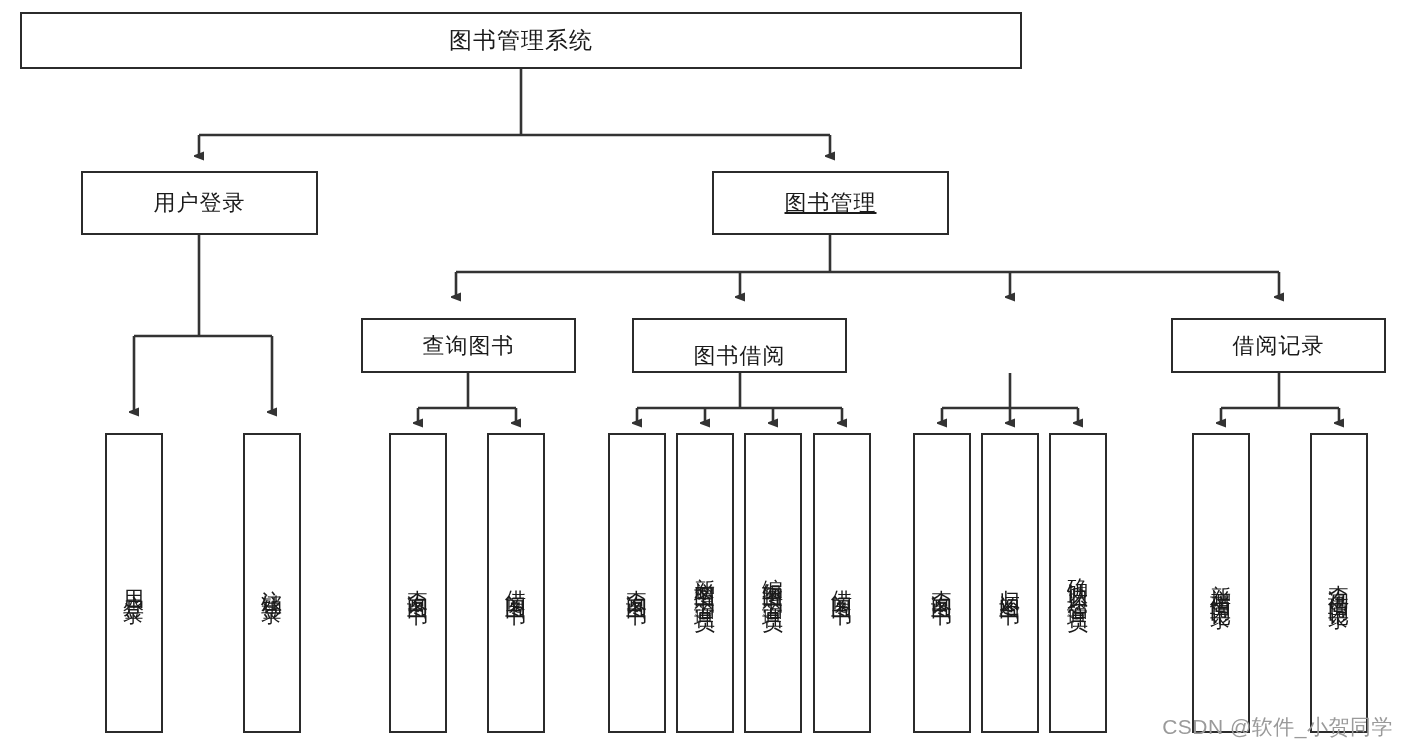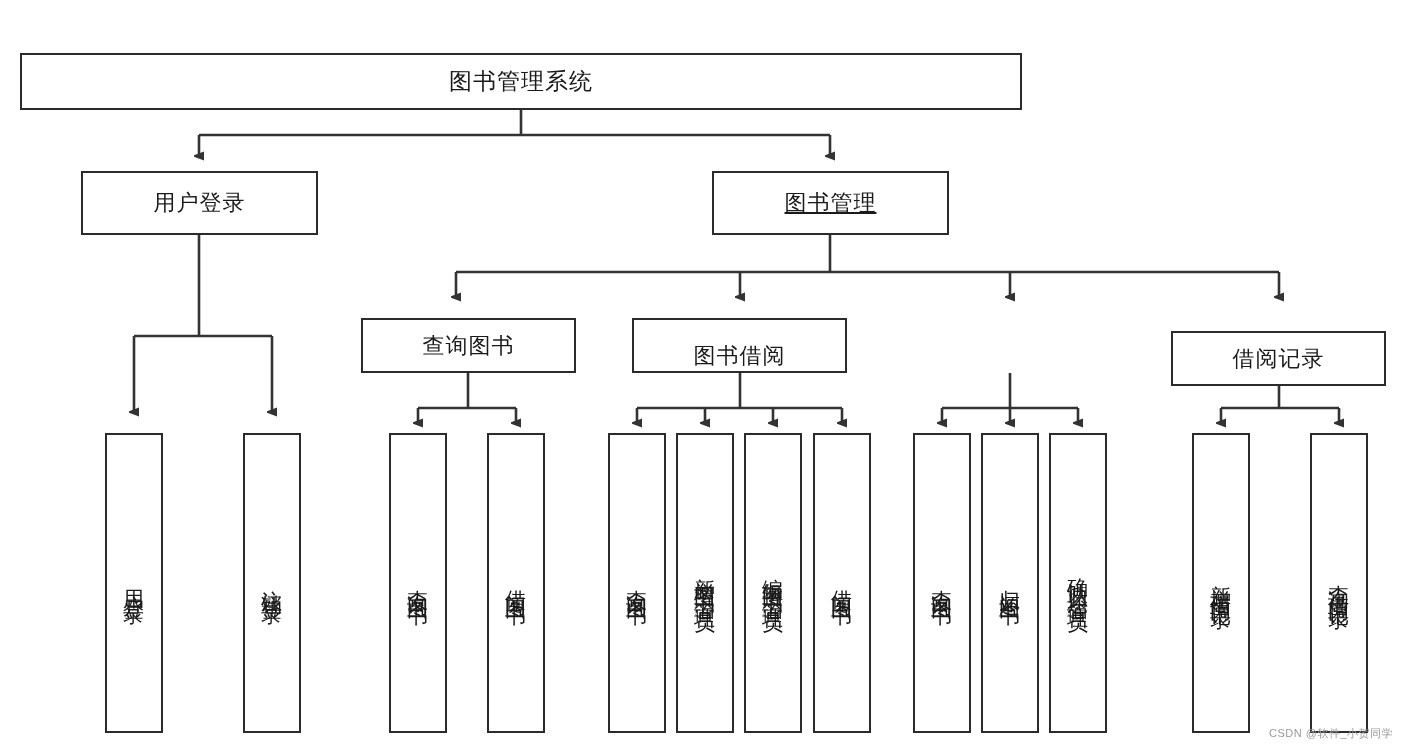--- a/index.html
+++ b/index.html
@@ -51,21 +51,21 @@
     left: 0;
     top: 0;
     width: 1405px;
     height: 747px;
     pointer-events: none;
   }
   .watermark {
     position: absolute;
     right: 12px;
     bottom: 6px;
-    font-size: 11px;
+    font-size: 21px;
     color: #9a9a9a;
     white-space: nowrap;
     letter-spacing: 0.5px;
   }
 </style>
 </head>
 <body>
 
 <div id="canvas">
 
@@ -112,38 +112,38 @@
       <path d="M 1010 408 L 1010 423" marker-end="url(#arrowhead)"></path>
       <path d="M 1078 408 L 1078 423" marker-end="url(#arrowhead)"></path>
 
       <path d="M 1279 373 L 1279 408"></path>
       <path d="M 1221 408 L 1339 408"></path>
       <path d="M 1221 408 L 1221 423" marker-end="url(#arrowhead)"></path>
       <path d="M 1339 408 L 1339 423" marker-end="url(#arrowhead)"></path>
     </g>
   </svg>
 
-  <div class="node h root" style="left:20px; top:12px; width:1002px; height:57px;margin-top:41px;">
+  <div class="node h root" style="left:20px; top:12px; width:1002px; height:57px;">
     <span>图书管理系统</span>
   </div>
 
   <div class="node h" style="left:81px; top:171px; width:237px; height:64px;">
     <span>用户登录</span>
   </div>
   <div class="node h" style="left:712px; top:171px; width:237px; height:64px;text-decoration:underline;">
     <span>图书管理</span>
   </div>
 
   <div class="node h" style="left:361px; top:318px; width:215px; height:55px;">
     <span>查询图书</span>
   </div>
   <div class="node h" style="left:632px; top:318px; width:215px; height:55px;align-items:flex-end;">
     <span>图书借阅</span>
   </div>
-  <div class="node h" style="left:1171px; top:318px; width:215px; height:55px;margin-top:13px;">
+  <div class="node h" style="left:1171px; top:318px; width:215px; height:55px;">
     <span>借阅记录</span>
   </div>
 
   <div class="node v" style="left:105px; top:433px; width:58px; height:300px;">
     <span class="vlabel">用户登录</span>
   </div>
   <div class="node v" style="left:243px; top:433px; width:58px; height:300px;">
     <span class="vlabel">注销登录</span>
   </div>
 

